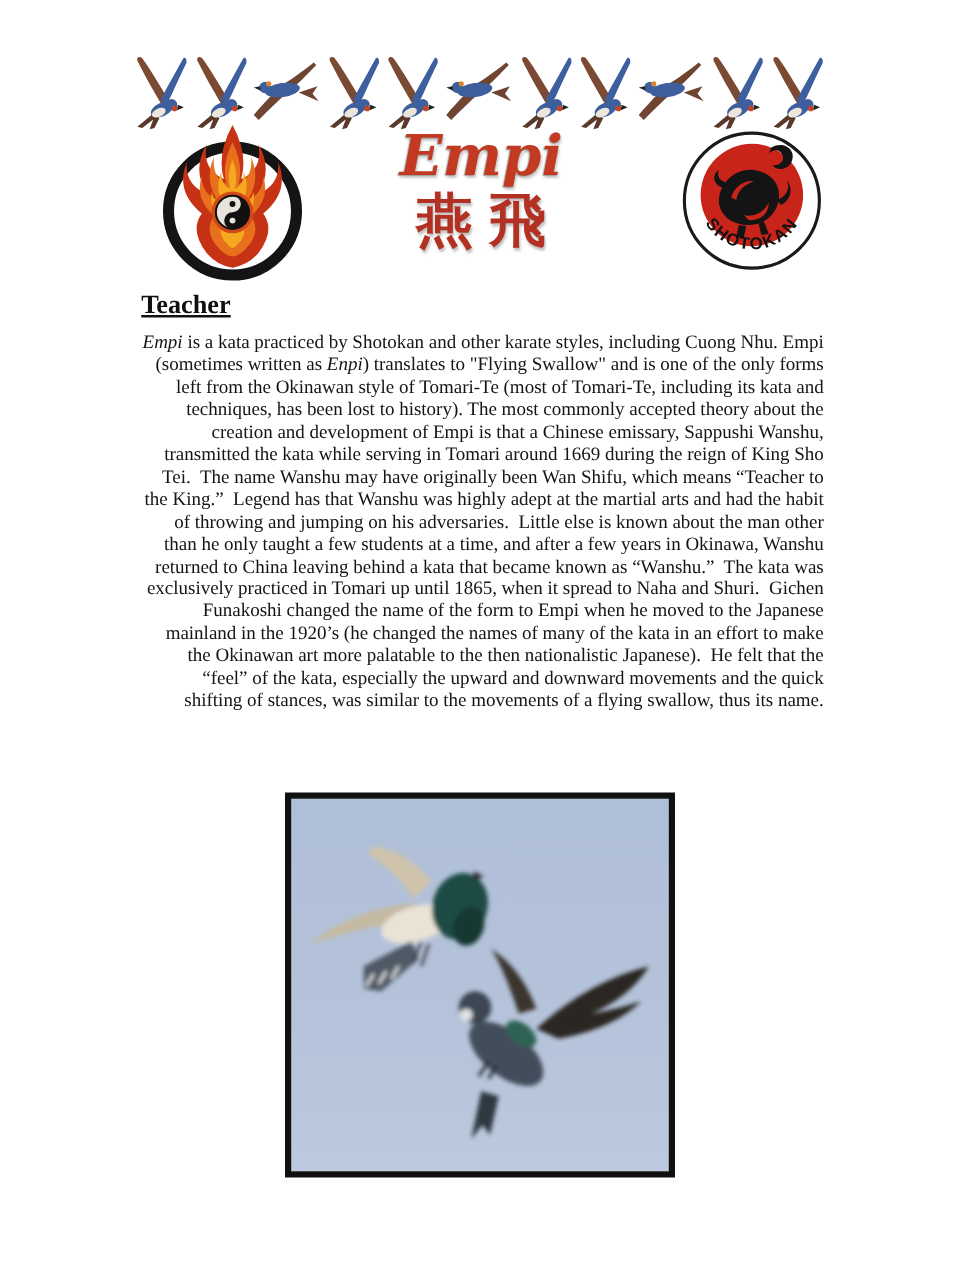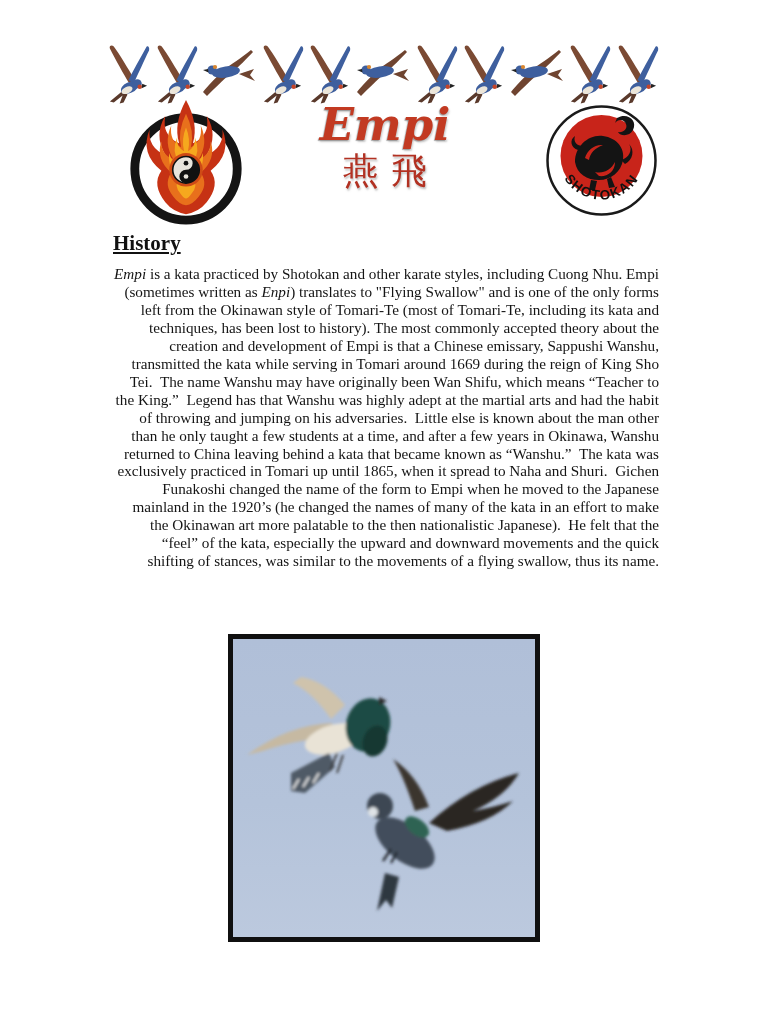--- a/index.html
+++ b/index.html
@@ -16,22 +16,22 @@
   
   .crest{position:absolute;left:122px;top:94px;width:128px;height:132px;}
   
   .title-block{position:absolute;left:270px;top:102px;width:230px;text-align:center;}
   .empi-title{
     font-family:"DejaVu Serif", serif;font-style:italic;font-weight:bold;
     font-size:45px;line-height:1.0;color:var(--title-color,#c23a22);
     text-shadow:-1px 1px 1px rgba(110,110,110,.55), 1px 2px 2px rgba(140,140,140,.45);
   }
   .empi-kanji{
-    margin-top:5px;font-family:"DejaVu Serif", serif;font-weight:normal;
-    font-size:36px;line-height:1.05;letter-spacing:12px;padding-left:12px;
+    margin-top:5px;font-family:"DejaVu Serif", serif;font-weight:bold;
+    font-size:46px;line-height:1.05;letter-spacing:12px;padding-left:12px;
     color:var(--kanji-color,#b23122);
     text-shadow:1px 2px 2px rgba(130,130,130,.5);
   }
   
   .shotokan{position:absolute;left:545px;top:104px;width:113px;height:113px;}
   
   .history-heading{
     position:absolute;left:113px;top:231px;margin:0;
     font-size:21px;font-weight:bold;text-decoration:underline;color:#111;
   }
@@ -209,21 +209,21 @@
 
       <defs>
           <path id="shoArc" d="M13,52 A43.5,43.5 0 0 0 100,52"></path>
         </defs>
       <text font-family="Liberation Sans, sans-serif" font-size="13.5" font-weight="bold" letter-spacing="1.5" fill="#111">
         <textPath href="#shoArc" startOffset="50%" text-anchor="middle">SHOTOKAN</textPath>
       </text>
     </svg>
   </div>
 
-  <h2 class="history-heading">History</h2>
+  <h2 class="history-heading">Teacher</h2>
 
   <p class="body-text"><i>Empi</i><span> is a kata practiced by Shotokan and other karate styles, including Cuong Nhu. Empi (sometimes written as </span><i>Enpi</i><span>) translates to "Flying Swallow" and is one of the only forms left from the Okinawan style of Tomari-Te (most of Tomari-Te, including its kata and techniques, has been lost to history). The most commonly accepted theory about the creation and development of Empi is that a Chinese emissary, Sappushi Wanshu, transmitted the kata while serving in Tomari around 1669 during the reign of King Sho Tei.  The name Wanshu may have originally been Wan Shifu, which means “Teacher to the King.”  Legend has that Wanshu was highly adept at the martial arts and had the habit of throwing and jumping on his adversaries.  Little else is known about the man other than he only taught a few students at a time, and after a few years in Okinawa, Wanshu returned to China leaving behind a kata that became known as “Wanshu.”  The kata was exclusively practiced in Tomari up until 1865, when it spread to Naha and Shuri.  Gichen Funakoshi changed the name of the form to Empi when he moved to the Japanese mainland in the 1920’s (he changed the names of many of the kata in an effort to make the Okinawan art more palatable to the then nationalistic Japanese).  He felt that the “feel” of the kata, especially the upward and downward movements and the quick shifting of stances, was similar to the movements of a flying swallow, thus its name.</span></p>
 
   <div class="photo">
     <svg viewBox="0 0 302 298">
       <defs>
           <filter id="soft" x="-20%" y="-20%" width="140%" height="140%">
             <feGaussianBlur stdDeviation="1.7"></feGaussianBlur>
           </filter>
         </defs>

